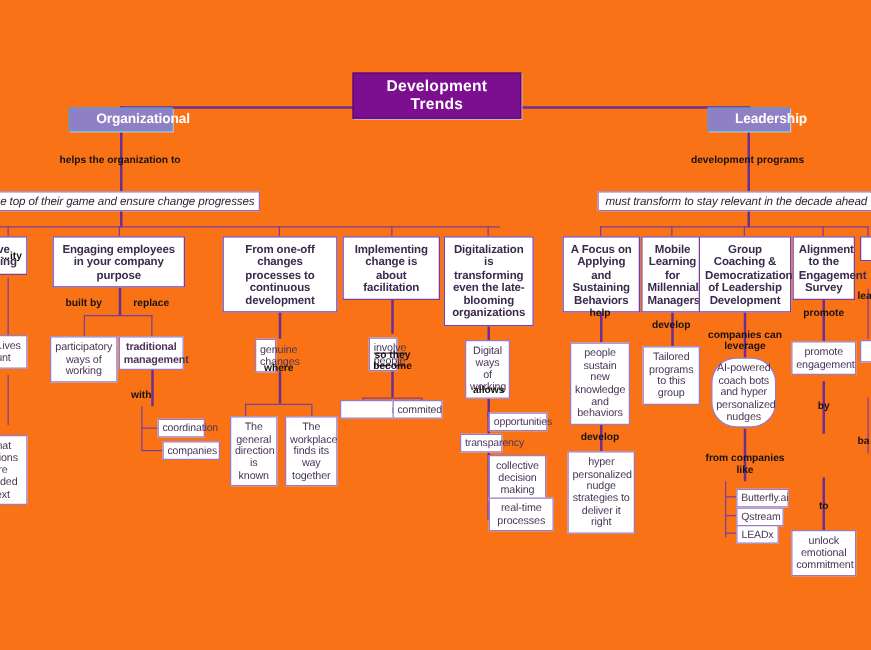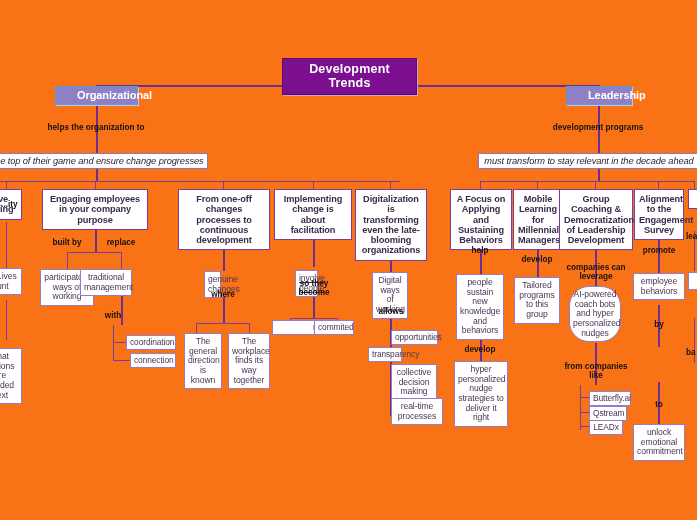--- a/index.html
+++ b/index.html
@@ -258,31 +258,31 @@
     <span class="txt">what ...ctions are needed next</span>
   </div>
 
   <div class="rel" style="left:32px; top:238px; width:70px;">built by</div>
   <div class="rel" style="left:86px; top:238px; width:70px;">replace</div>
 
   <div class="node sub" style="left:40px; top:269px; width:54px;">
     <span class="txt">participatory ways of working</span>
   </div>
 
-  <div class="node sub" style="left:80px; top:269px; width:52px;">
+  <div class="node sub" style="left:95px; top:269px; width:52px;font-weight:bold;">
     <span class="txt">traditional management</span>
   </div>
 
   <div class="rel" style="left:93px; top:311px; width:40px;">with</div>
 
-  <div class="node leaf" style="left:126px; top:335px; width:50px;">
+  <div class="node leaf" style="left:126px; top:335px; width:38px;">
     <span class="txt">coordination</span>
   </div>
   <div class="node leaf" style="left:130px; top:353px; width:46px;">
-    <span class="txt">connection</span>
+    <span class="txt">companies</span>
   </div>
 
   <div class="node sub" style="left:204px; top:271px; width:17px;">
     <span class="txt">genuine changes</span>
   </div>
 
   <div class="rel" style="left:203px; top:290px; width:40px;">where</div>
 
   <div class="node sub" style="left:184px; top:333px; width:38px;">
     <span class="txt">The general direction is known</span>
@@ -356,21 +356,21 @@
   <div class="node leaf" style="left:589px; top:406px; width:38px;">
     <span class="txt">Qstream</span>
   </div>
   <div class="node leaf" style="left:589px; top:420px; width:34px;">
     <span class="txt">LEADx</span>
   </div>
 
   <div class="rel" style="left:638px; top:246px; width:42px;">promote</div>
 
   <div class="node sub" style="left:633px; top:273px; width:52px;">
-    <span class="txt">employee behaviors</span>
+    <span class="txt">promote engagement</span>
   </div>
 
   <div class="rel" style="left:645px; top:320px; width:28px;">by</div>
 
 
   <div class="rel" style="left:645px; top:400px; width:28px;">to</div>
 
   <div class="node sub" style="left:633px; top:424px; width:52px;">
     <span class="txt">unlock emotional commitment</span>
   </div>

